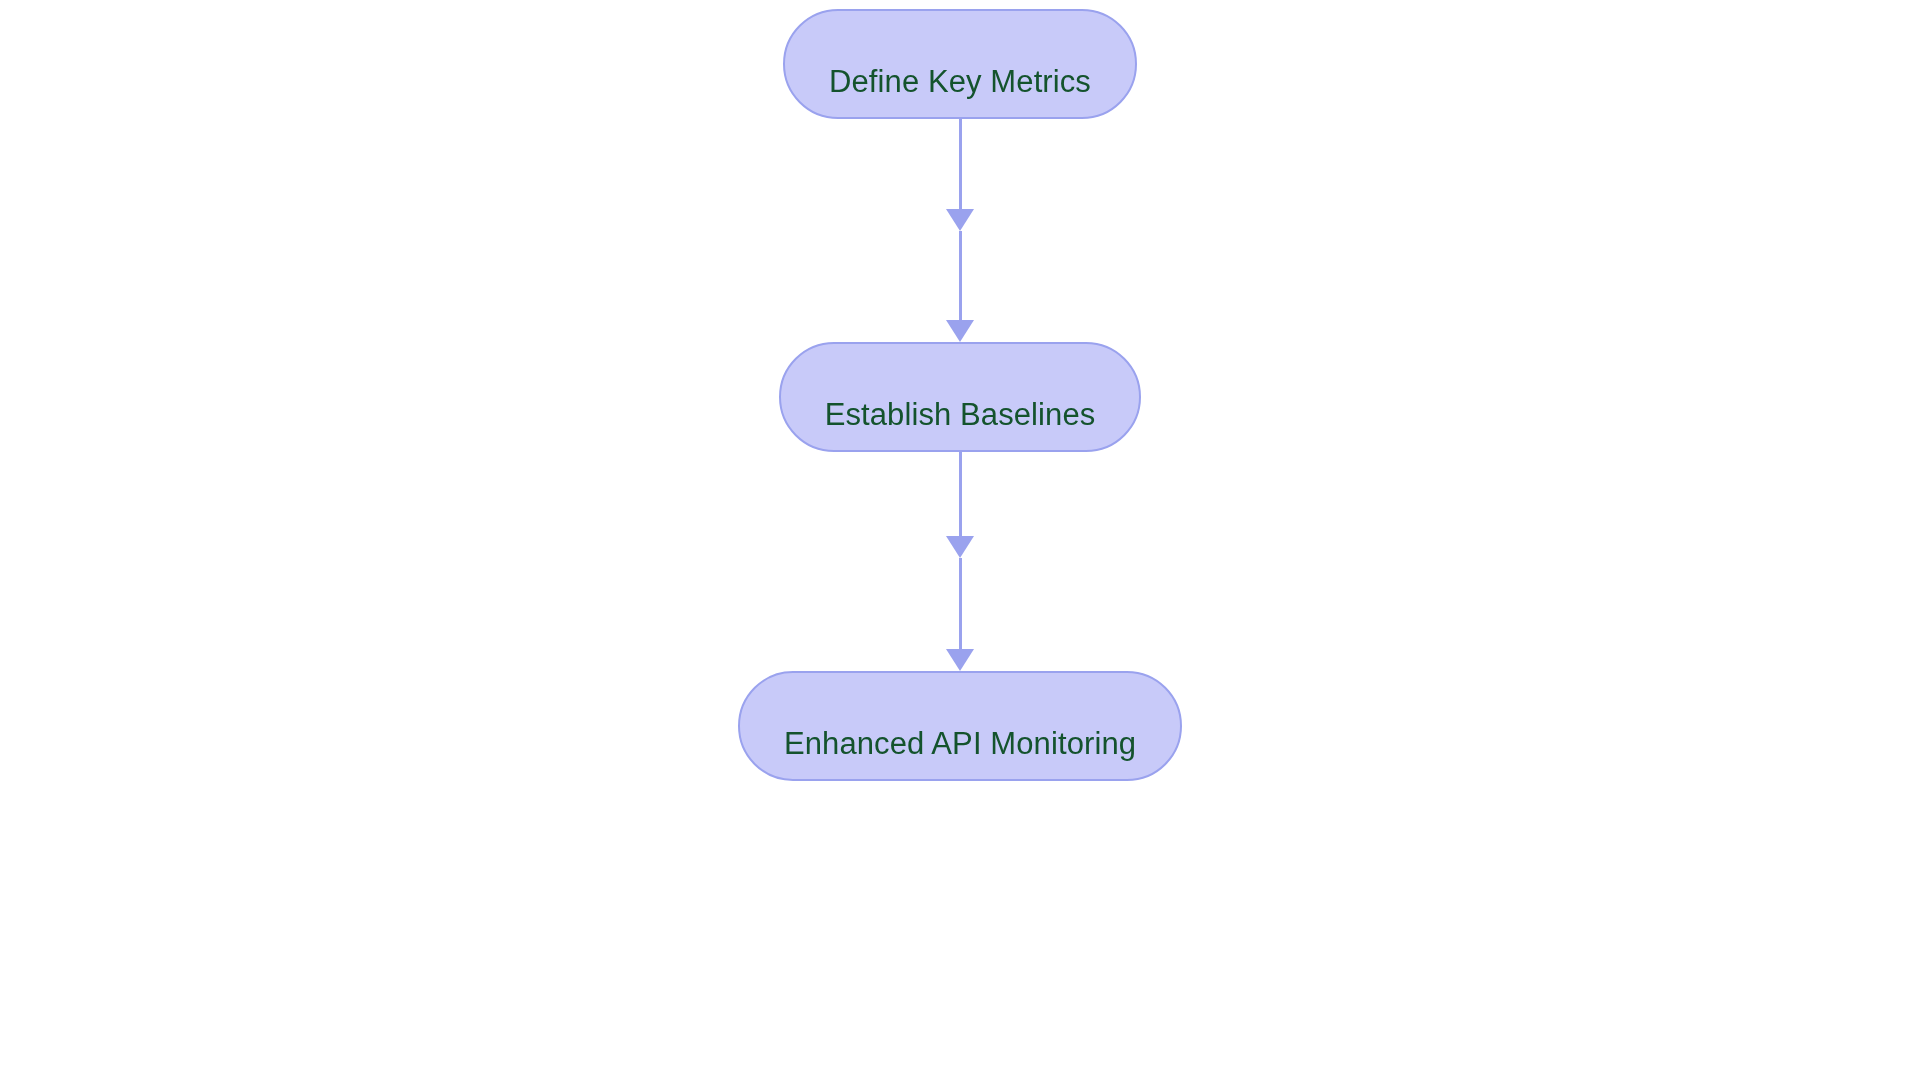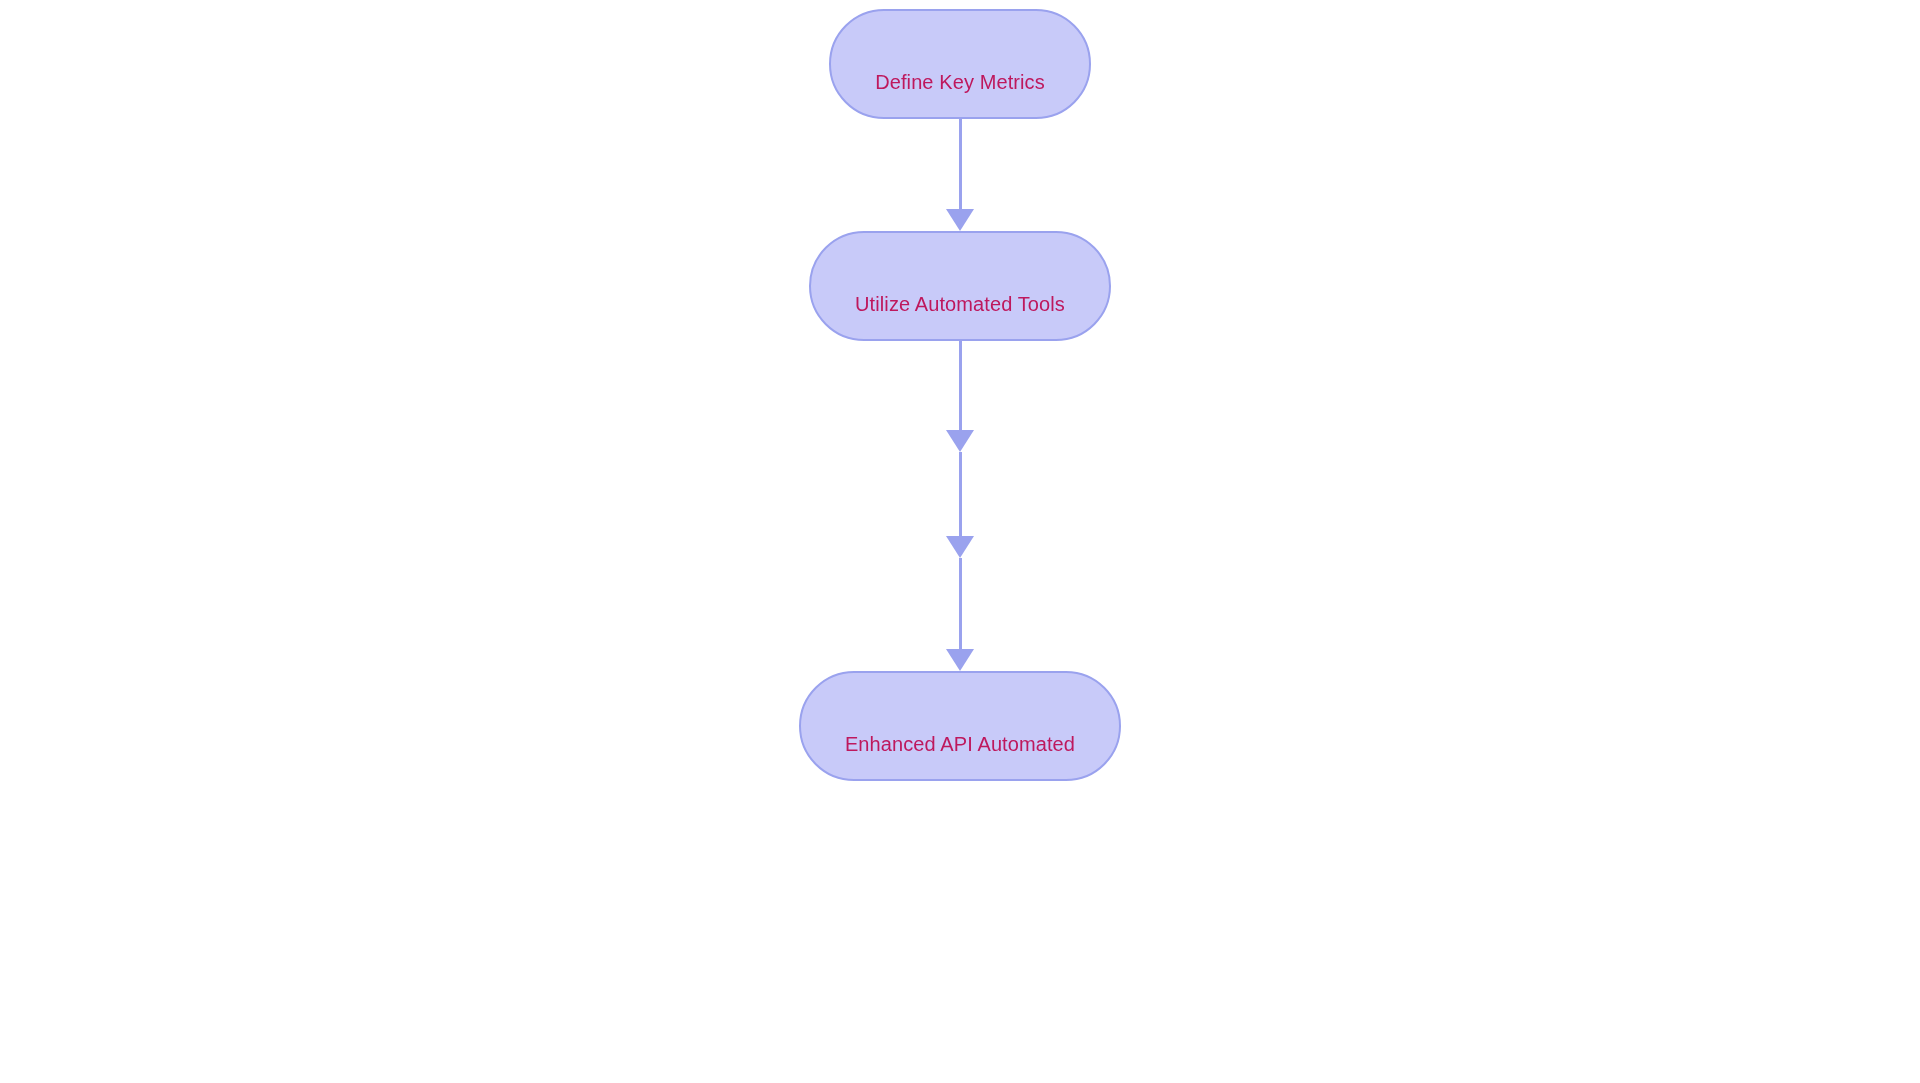--- a/index.html
+++ b/index.html
@@ -44,22 +44,22 @@
     background: #c8caf9;
     border: 2px solid #9aa2ee;
     border-radius: 56px;
     display: flex;
     align-items: center;
     justify-content: center;
     flex: 0 0 auto;
   }
 
   .node-label {
-    color: #be185d;
-    font-size: 20px;
+    color: #14532d;
+    font-size: 31px;
     font-weight: 400;
     line-height: 1;
     letter-spacing: 0.1px;
     white-space: nowrap;
     font-family: "Liberation Sans", sans-serif;
     margin-top: 35px;
   }
 
   .connector {
     position: relative;
@@ -101,39 +101,39 @@
 
     <div class="node">
       <span class="node-label">Define Key Metrics</span>
     </div>
 
     <div class="connector gap-1">
       <div class="connector-shaft"></div>
       <div class="connector-head"></div>
     </div>
 
-    <div class="node">
-      <span class="node-label">Utilize Automated Tools</span>
-    </div>
 
     <div class="connector gap-2">
       <div class="connector-shaft"></div>
       <div class="connector-head"></div>
     </div>
 
+    <div class="node">
+      <span class="node-label">Establish Baselines</span>
+    </div>
 
     <div class="connector gap-3">
       <div class="connector-shaft"></div>
       <div class="connector-head"></div>
     </div>
 
 
     <div class="connector gap-4">
       <div class="connector-shaft"></div>
       <div class="connector-head"></div>
     </div>
 
     <div class="node">
-      <span class="node-label">Enhanced API Automated</span>
+      <span class="node-label">Enhanced API Monitoring</span>
     </div>
 
   </div>
 </div>
 
 </body></html>

